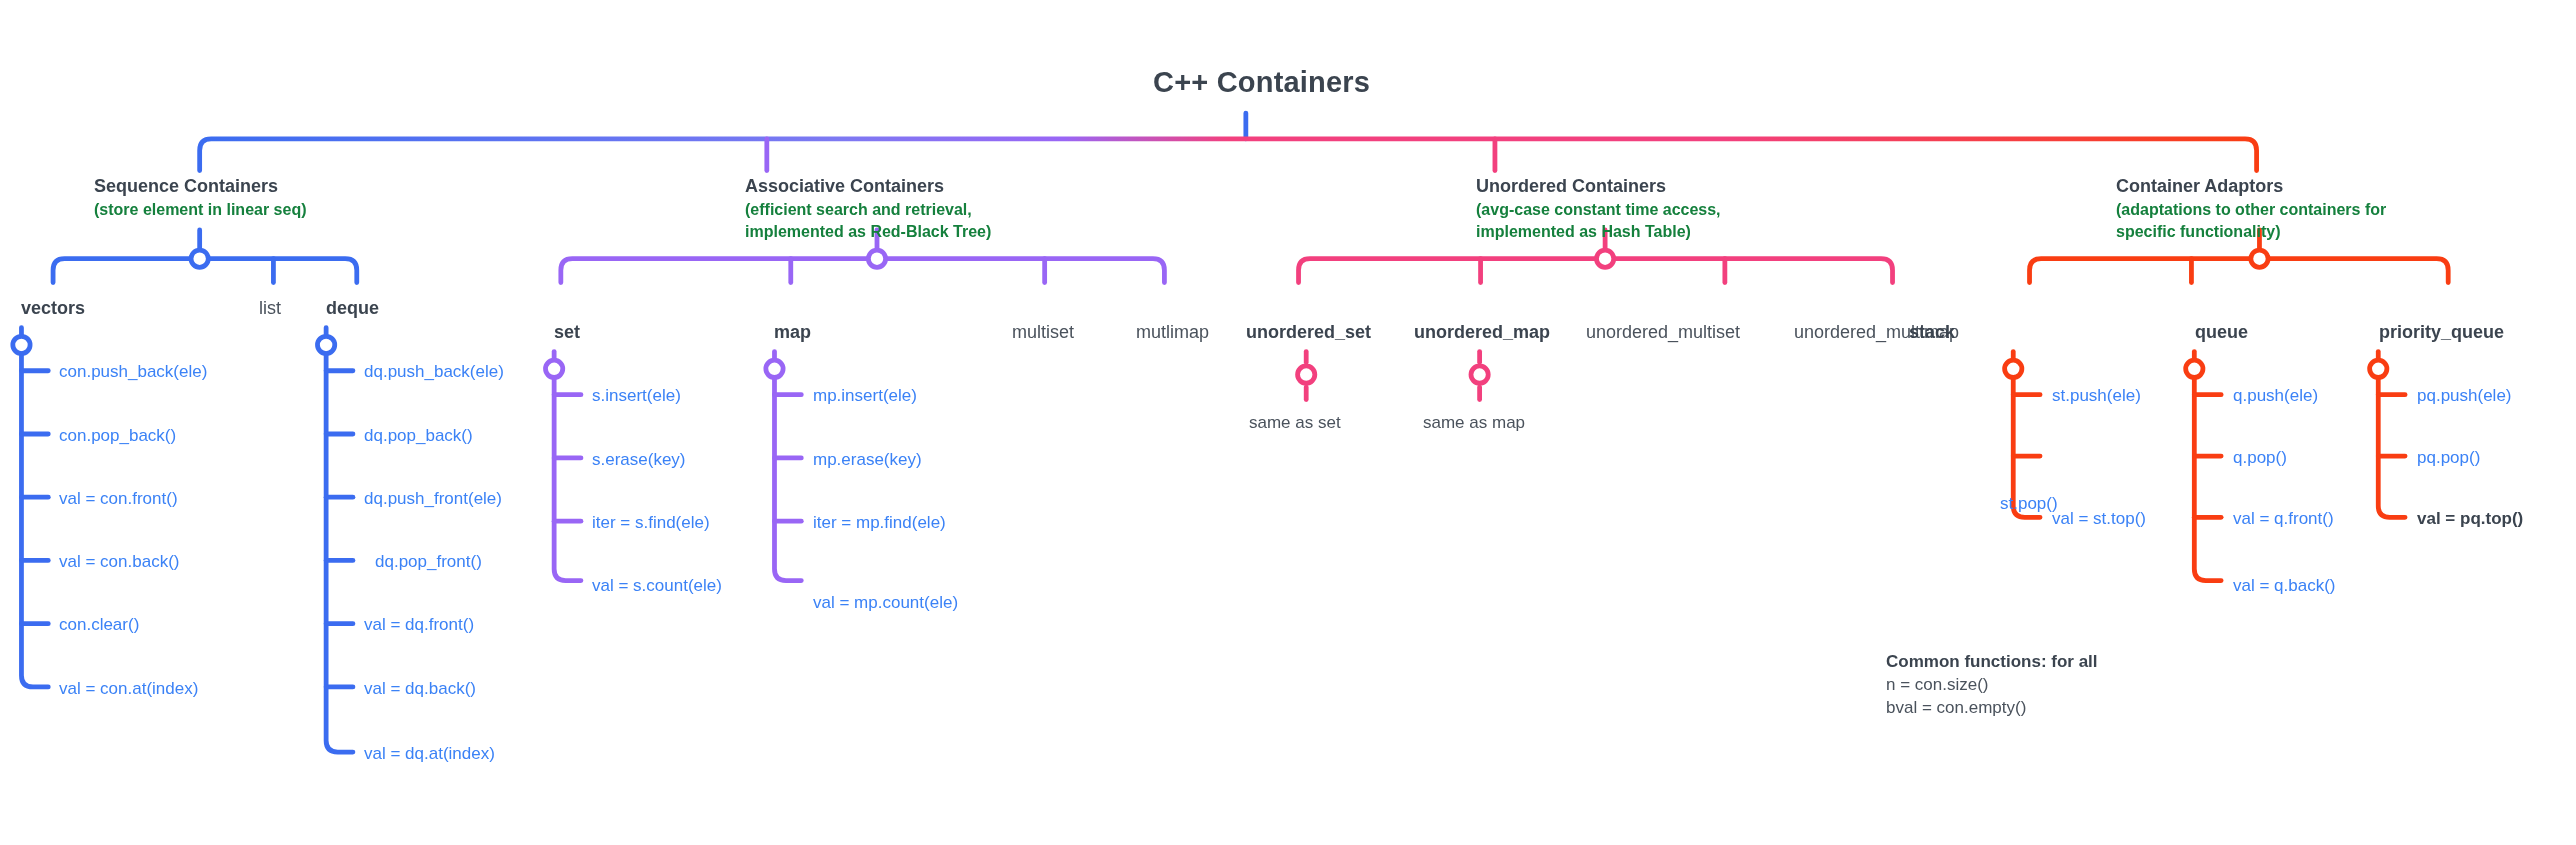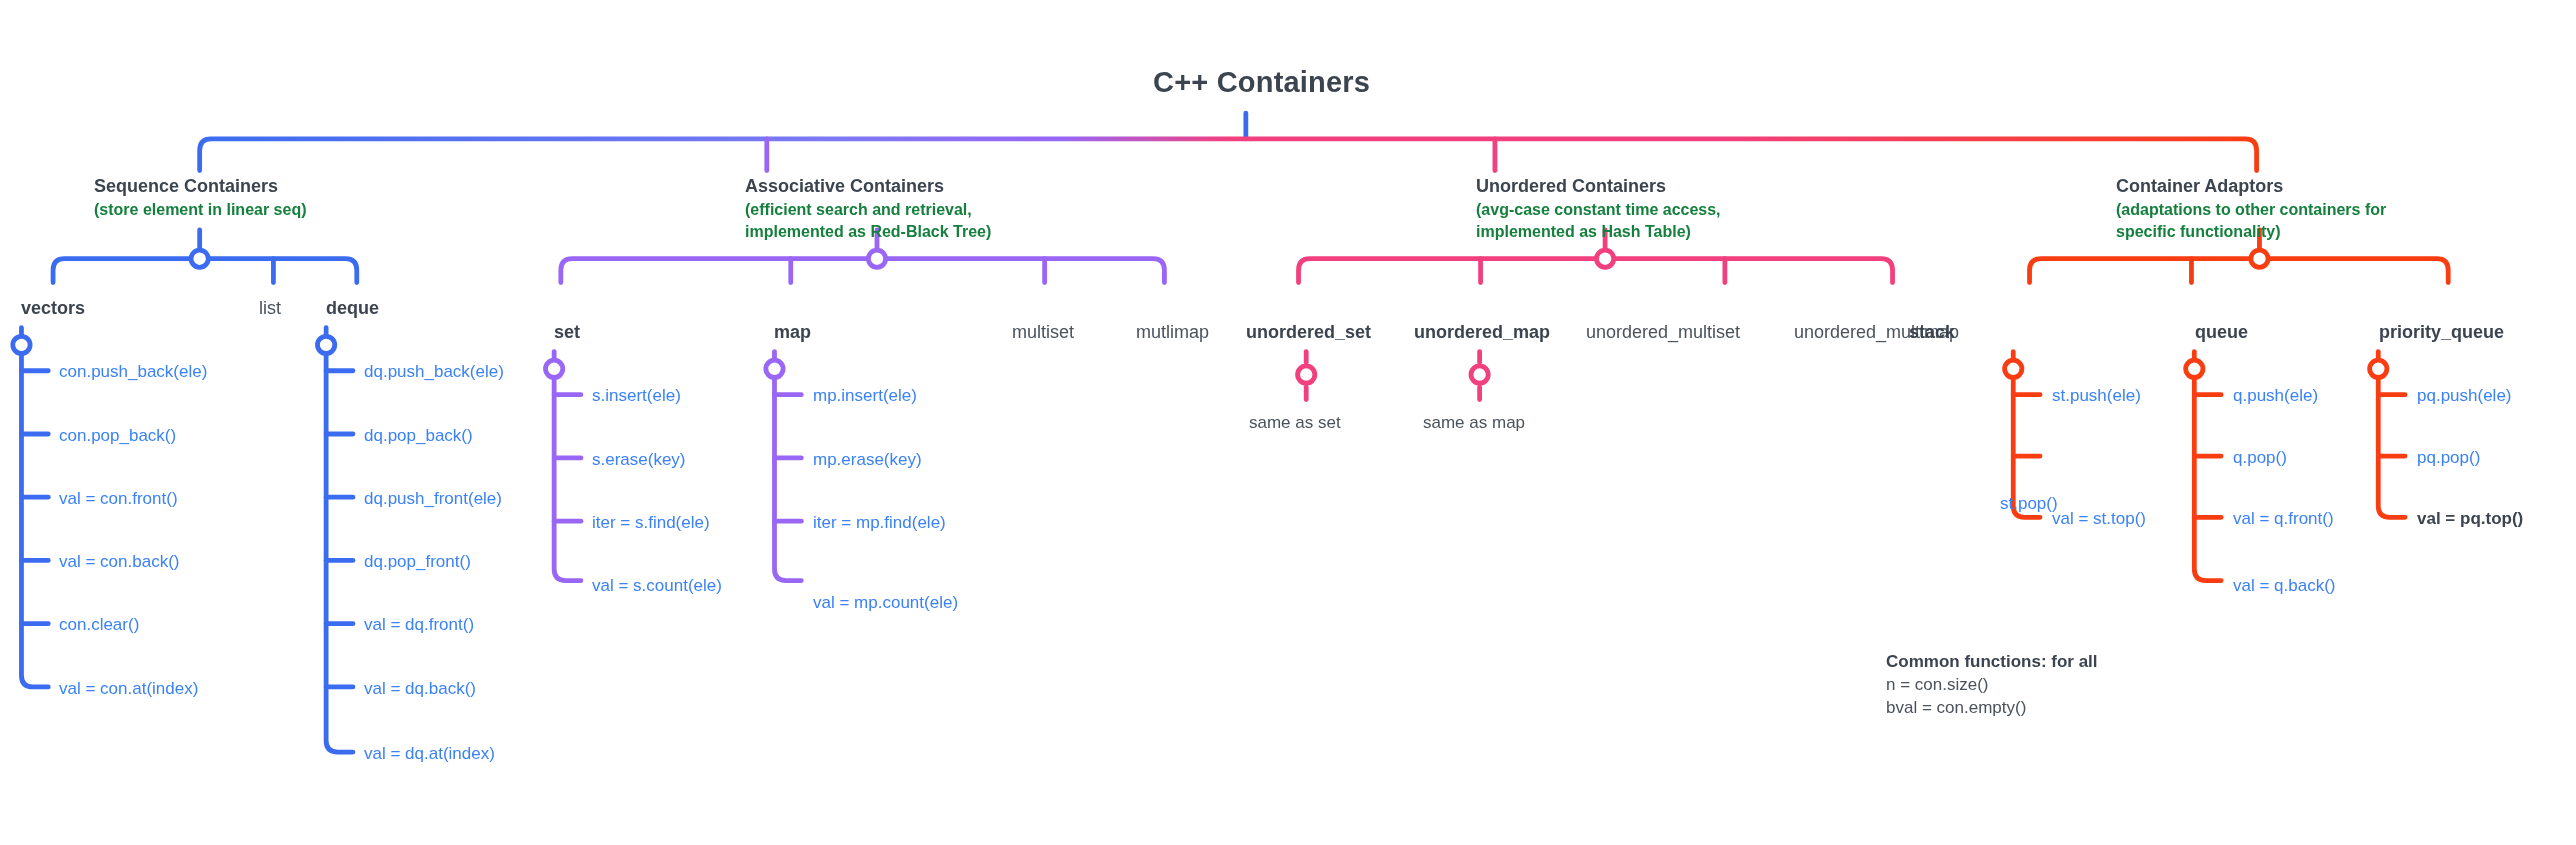--- a/index.html
+++ b/index.html
@@ -190,21 +190,21 @@
   <div class="txt method" style="left:59px; top:361px;">con.push_back(ele)</div>
   <div class="txt method" style="left:59px; top:425px;">con.pop_back()</div>
   <div class="txt method" style="left:59px; top:488px;">val = con.front()</div>
   <div class="txt method" style="left:59px; top:551px;">val = con.back()</div>
   <div class="txt method" style="left:59px; top:614px;">con.clear()</div>
   <div class="txt method" style="left:59px; top:678px;">val = con.at(index)</div>
 
   <div class="txt method" style="left:364px; top:361px;">dq.push_back(ele)</div>
   <div class="txt method" style="left:364px; top:425px;text-align:right;">dq.pop_back()</div>
   <div class="txt method" style="left:364px; top:488px;">dq.push_front(ele)</div>
-  <div class="txt method" style="left:364px; top:551px;">dq.pop_front()</div>
+  <div class="txt method" style="left:375px; top:551px;">dq.pop_front()</div>
   <div class="txt method" style="left:364px; top:614px;">val = dq.front()</div>
   <div class="txt method" style="left:364px; top:678px;">val = dq.back()</div>
   <div class="txt method" style="left:364px; top:743px;">val = dq.at(index)</div>
 
   <div class="txt group-title" style="left:745px; top:175px;">Associative Containers</div>
   <div class="txt group-sub" style="left:745px; top:199px;">(efficient search and retrieval,</div>
   <div class="txt group-sub" style="left:745px; top:221px;">implemented as Red-Black Tree)</div>
 
   <div class="txt node-label bold" style="left:554px; top:321px;">set</div>
   <div class="txt node-label bold" style="left:774px; top:321px;">map</div>

